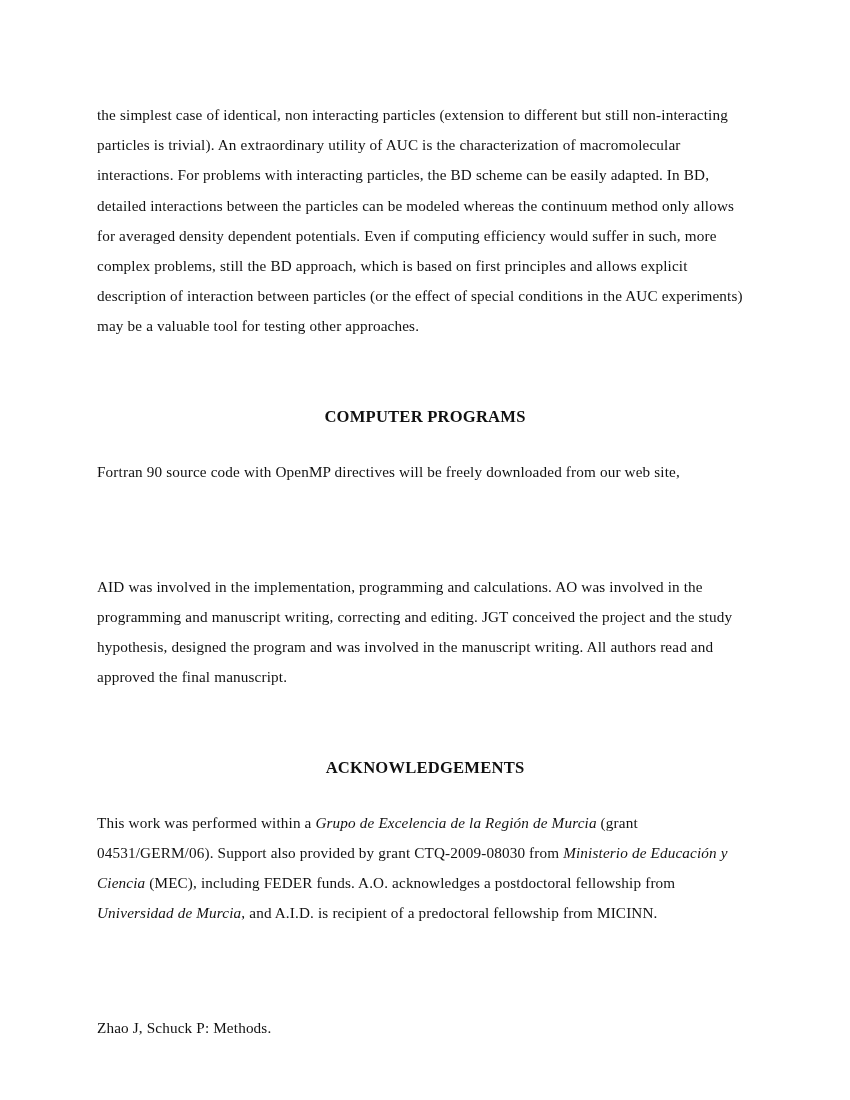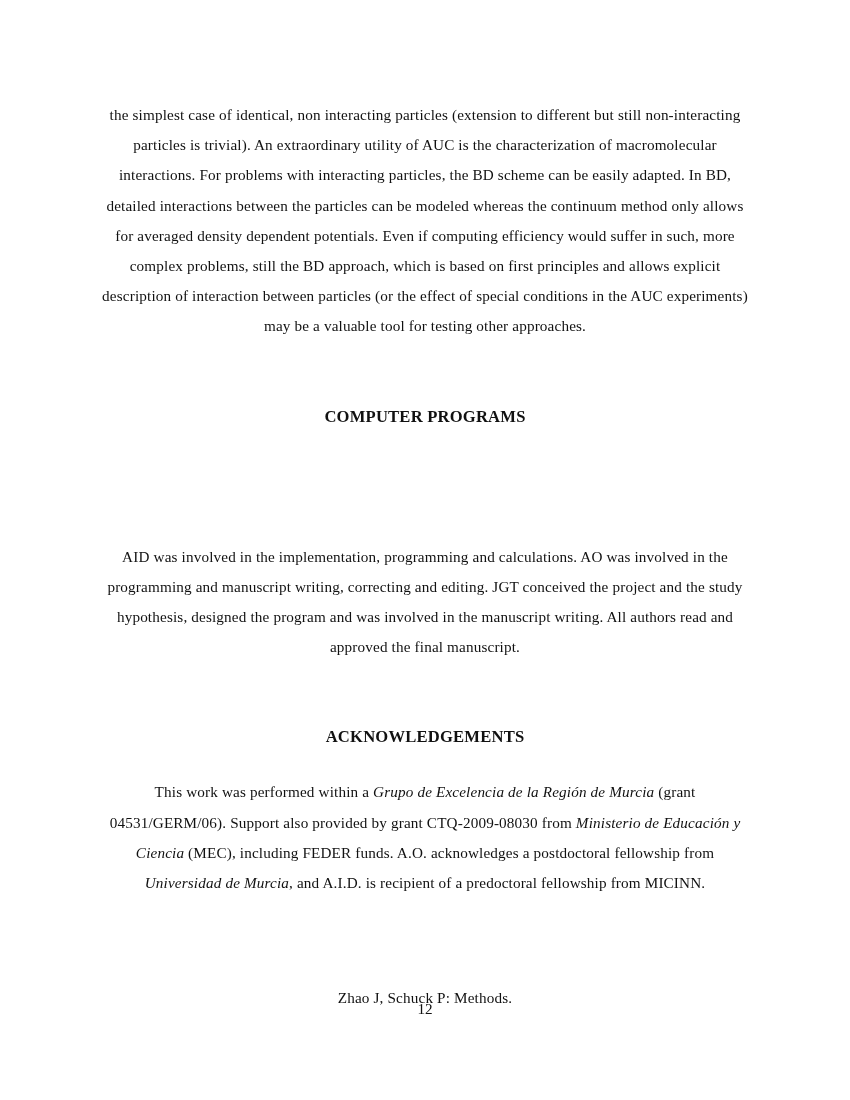--- a/index.html
+++ b/index.html
@@ -20,21 +20,21 @@
   .content {
     position: absolute;
     left: 97px;
     top: 100px;
     width: 656px;
   }
   p.body-par {
     margin: 0;
     font-size: 15.2px;
     line-height: 30.2px;
-    text-align: center;
+    text-align: left;
     color: #111111;
     letter-spacing: 0.01em;
   }
   h2.section-heading {
     margin: 0;
     font-size: 16.6px;
     font-weight: bold;
     text-align: center;
     line-height: 30px;
     color: #111111;
@@ -60,31 +60,31 @@
 
 <div class="page">
 
   <div class="content">
 
     <p class="body-par">the simplest case of identical, non interacting particles (extension to different but still non-interacting particles is trivial). An extraordinary utility of AUC is the characterization of macromolecular interactions. For problems with interacting particles, the BD scheme can be easily adapted. In BD, detailed interactions between the particles can be modeled whereas the continuum method only allows for averaged density dependent potentials. Even if computing efficiency would suffer in such, more complex problems, still the BD approach, which is based on first principles and allows explicit description of interaction between particles (or the effect of special conditions in the AUC experiments) may be a valuable tool for testing other approaches.</p>
 
     <div class="gap-before-heading"></div>
     <h2 class="section-heading">COMPUTER PROGRAMS</h2>
     <div class="gap-after-heading"></div>
+    <p class="body-par">Fortran 90 source code with OpenMP directives will be freely downloaded from our web site,</p>
 
     <div class="gap-before-heading"></div>
     <div class="gap-after-heading"></div>
     <p class="body-par">AID was involved in the implementation, programming and calculations. AO was involved in the programming and manuscript writing, correcting and editing. JGT conceived the project and the study hypothesis, designed the program and was involved in the manuscript writing. All authors read and approved the final manuscript.</p>
 
     <div class="gap-before-heading"></div>
     <h2 class="section-heading">ACKNOWLEDGEMENTS</h2>
     <div class="gap-after-heading"></div>
     <p class="body-par"><span>This work was performed within a </span><span class="italic">Grupo de Excelencia de la Región de Murcia</span><span> (grant 04531/GERM/06). Support also provided by grant CTQ-2009-08030 from </span><span class="italic">Ministerio de Educación y Ciencia</span><span> (MEC), including FEDER funds. A.O. acknowledges a postdoctoral fellowship from </span><span class="italic">Universidad de Murcia</span><span>, and A.I.D. is recipient of a predoctoral fellowship from MICINN.</span></p>
 
     <div class="gap-before-heading"></div>
     <div class="gap-after-heading"></div>
     <p class="body-par">Zhao J, Schuck P: Methods.</p>
 
   </div>
 
-  <div class="page-number">12</div>
 
 </div>
 
 </body></html>

